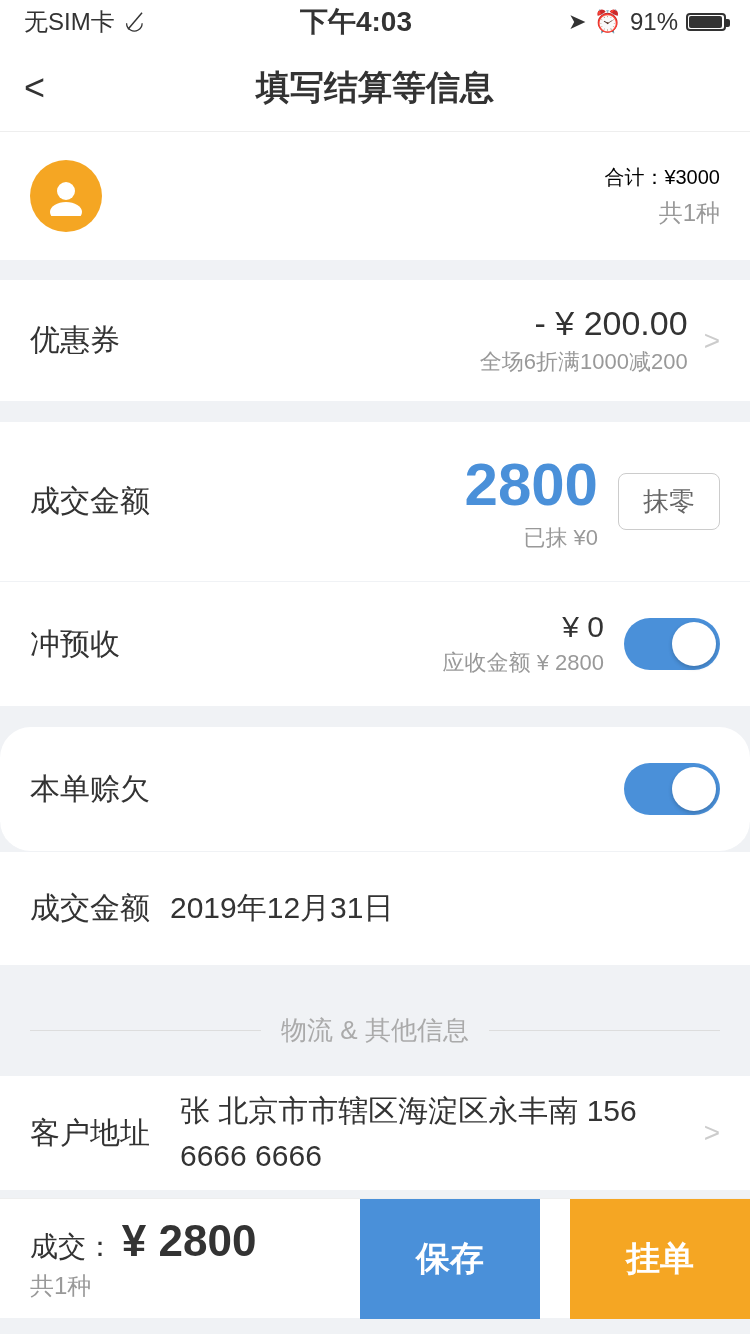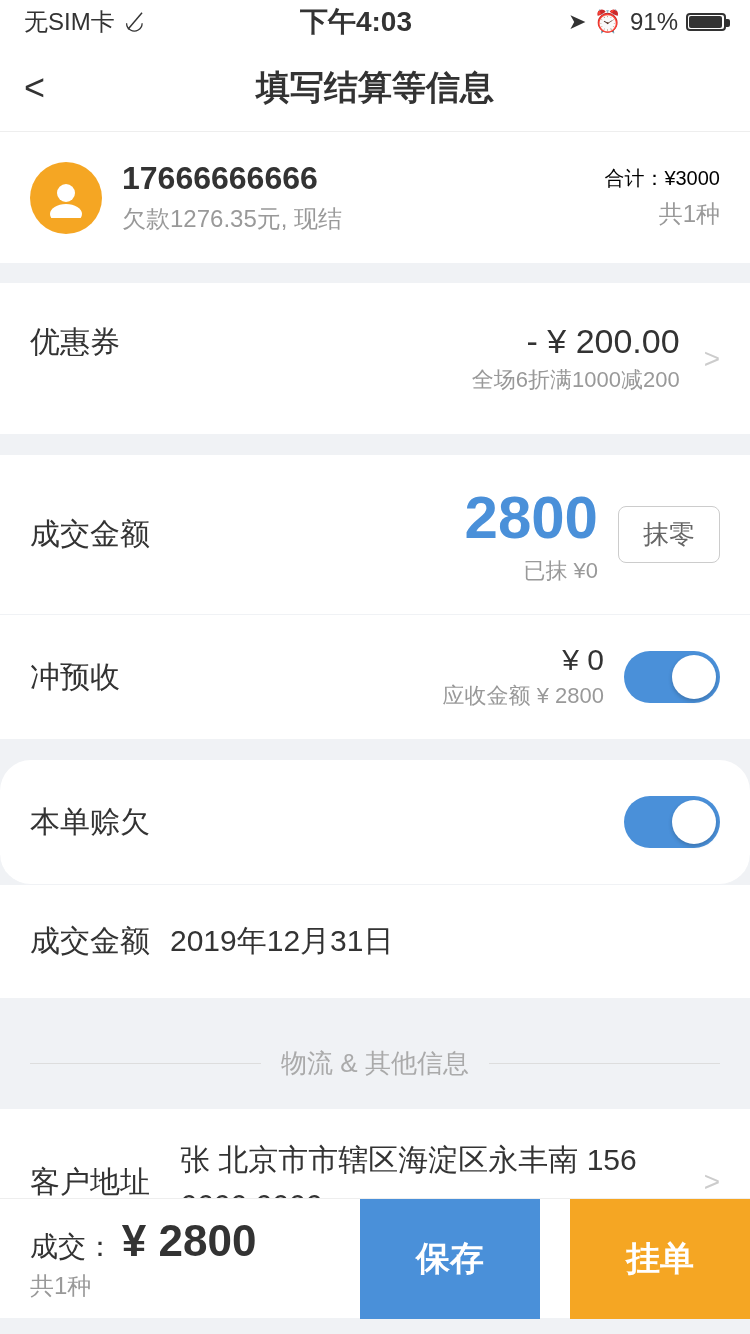--- a/index.html
+++ b/index.html
@@ -99,34 +99,34 @@
 
     
     .section-divider {
       height: 20px;
       background: #f0f2f5;
     }
 
     
     .row-item {
       background: #fff;
-      padding: 39px 30px;
-      display: flex;
-      align-items: flex-start;
+      padding: 24px 30px;
+      display: flex;
+      align-items: center;
       justify-content: space-between;
       border-bottom: 1px solid #f0f2f5;
     }
     .row-label {
       font-size: 30px;
       color: #333;
     }
     .row-right {
       display: flex;
       align-items: center;
-      gap: 24px;
+      gap: 16px;
       text-align: right;
     }
     .discount-amount {
       font-size: 34px;
       color: #333;
       font-weight: 500;
     }
     .discount-desc {
       font-size: 22px;
       color: #999;
@@ -239,21 +239,21 @@
       background: #ddd;
     }
     .logistics-text {
       font-size: 26px;
       color: #aaa;
     }
 
     
     .address-section {
       background: #fff;
-      padding: 28px 30px;
+      padding: 12px 30px;
       display: flex;
       align-items: center;
       justify-content: space-between;
       border-bottom: 1px solid #f0f2f5;
     }
     .address-label {
       font-size: 30px;
       color: #333;
       flex-shrink: 0;
       margin-right: 30px;
@@ -325,24 +325,20 @@
 
 <div class="content">
 
   <div class="user-section">
     <div class="user-left">
       <div class="avatar">
         <svg width="40" height="40" viewBox="0 0 40 40">
           <circle cx="20" cy="15" r="9" fill="#fff"></circle>
           <ellipse cx="20" cy="36" rx="16" ry="10" fill="#fff"></ellipse>
         </svg>
-      </div>
-      <div>
-        <div class="user-phone">17666666666</div>
-        <div class="user-debt">欠款1276.35元, 现结</div>
       </div>
     </div>
     <div class="user-right">
       <div class="total-amount">合计：¥3000</div>
       <div class="total-count">共1种</div>
     </div>
   </div>
 
   <div class="section-divider"></div>
 

